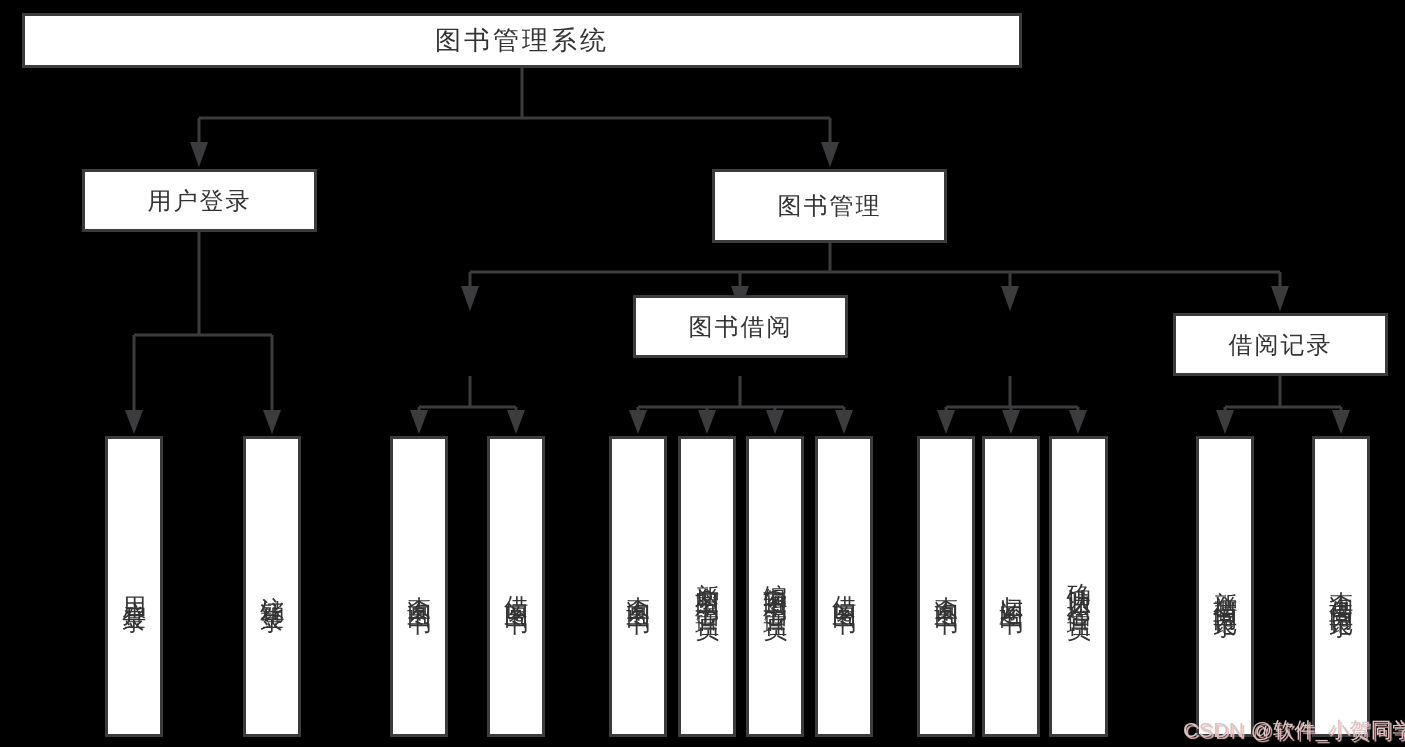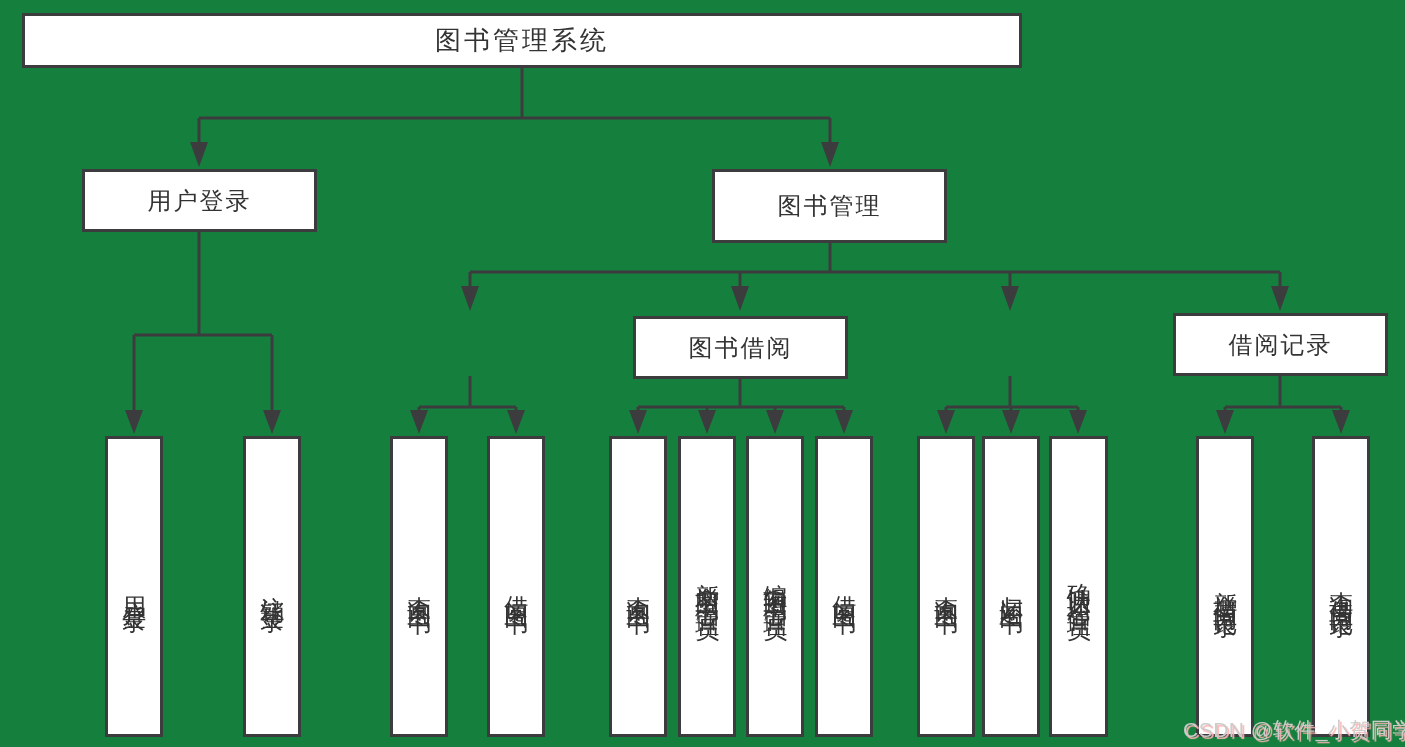--- a/index.html
+++ b/index.html
@@ -1,18 +1,18 @@
 <!DOCTYPE html>
 <html><head>
 <meta charset="utf-8">
 <title>图书管理系统</title>
 <style>
   html,body{margin:0;padding:0;background:#ffffff;}
   .stage{
-    position:relative;width:1405px;height:747px;background:#15803d;overflow:hidden;
+    position:relative;width:1405px;height:747px;background:#000000;overflow:hidden;
     font-family:"Liberation Sans","DejaVu Sans",sans-serif;color:#333333;
   }
   svg.wires{position:absolute;left:0;top:0;width:1405px;height:747px;}
   .box{
     position:absolute;background:#ffffff;border:3px solid #3c3c3e;box-sizing:border-box;
     display:flex;align-items:center;justify-content:center;text-align:center;
   }
   .lvl1{font-size:26px;letter-spacing:3px;}
   .lvl2{font-size:24px;letter-spacing:2px;}
   .leaf{writing-mode:vertical-rl;font-size:24px;letter-spacing:5px;line-height:1.1;}
@@ -74,21 +74,21 @@
     <span>图书管理系统</span>
   </div>
 
   <div class="box lvl2" style="left:82px;top:169px;width:235px;height:63px">
     <span>用户登录</span>
   </div>
   <div class="box lvl2" style="left:712px;top:169px;width:235px;height:74px">
     <span>图书管理</span>
   </div>
 
-  <div class="box lvl2" style="left:633px;top:316px;width:215px;height:63px">
+  <div class="box lvl2" style="left:633px;top:295px;width:215px;height:63px">
     <span>图书借阅</span>
   </div>
   <div class="box lvl2" style="left:1173px;top:313px;width:215px;height:63px">
     <span>借阅记录</span>
   </div>
 
   <div class="box leaf" style="left:105px;top:436px;width:58px;height:301px">
     <span>用户登录</span>
   </div>
   <div class="box leaf" style="left:243px;top:436px;width:58px;height:301px">

